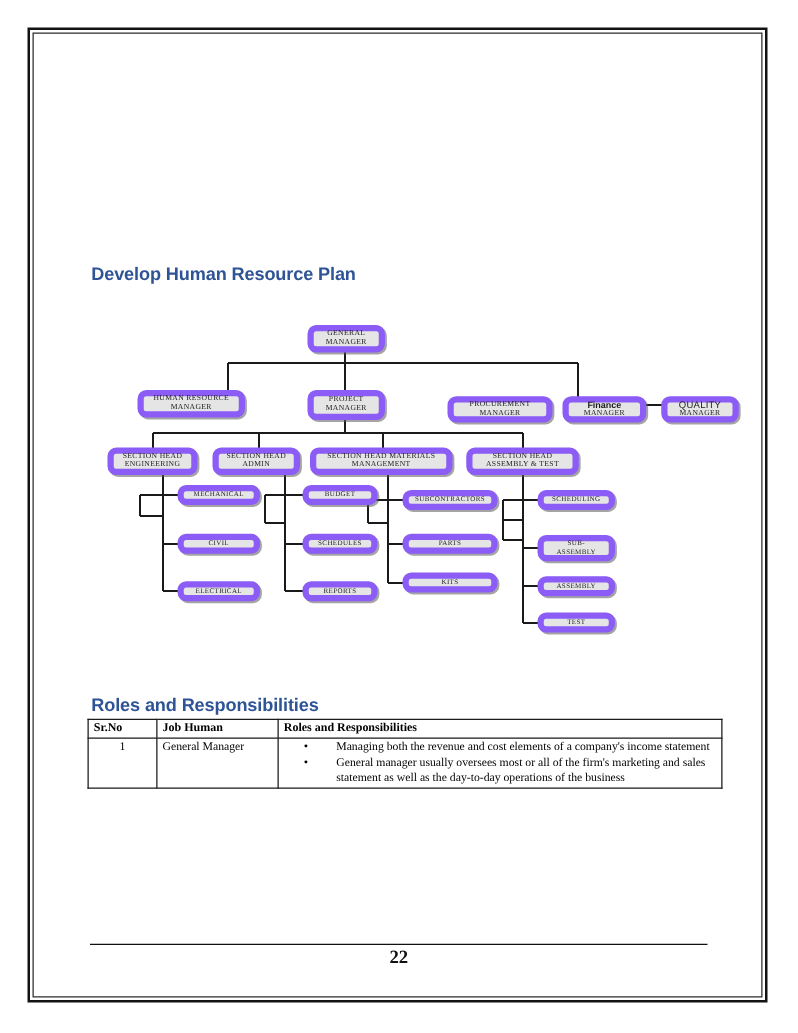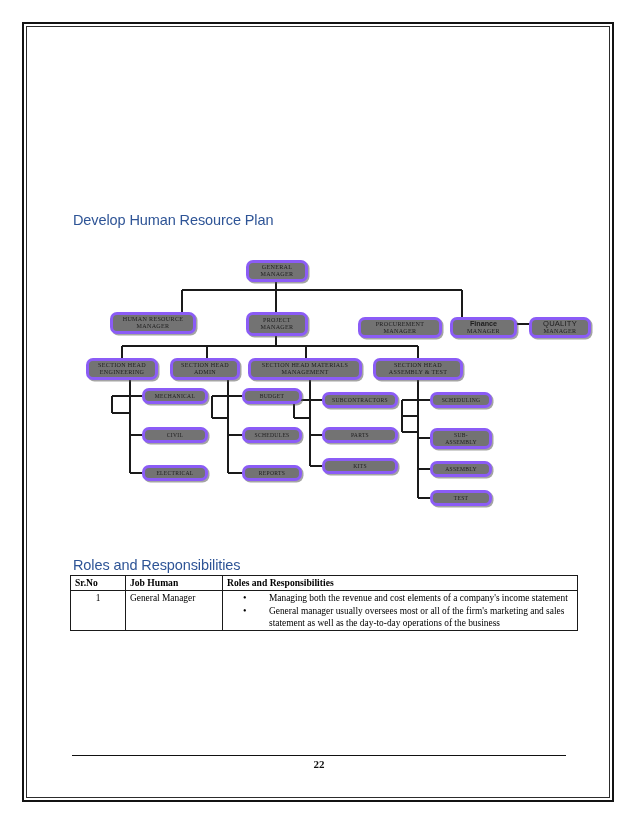--- a/index.html
+++ b/index.html
@@ -7,30 +7,30 @@
        font-family:"Liberation Serif",serif;-webkit-font-smoothing:antialiased;}
 
   
   #page-border{position:absolute;left:22px;top:22px;width:592px;height:780px;
                border:2px solid #131313;box-sizing:border-box;}
   #page-border-inner{position:absolute;left:26px;top:26px;width:584px;height:772px;
                border:1px solid #2c2c2c;box-sizing:border-box;}
 
   
   .doc-heading{position:absolute;color:#2e5496;font-family:"Liberation Sans",sans-serif;
-               font-weight:normal;letter-spacing:-.1px;}
+               font-weight:bold;letter-spacing:-.1px;}
   #heading-hr-plan{left:73px;top:212px;font-size:14.5px;}
   #heading-roles{left:73px;top:557px;font-size:14.5px;}
 
   
   #org-chart{position:absolute;left:70px;top:258px;width:510px;height:280px;}
   #org-chart svg{position:absolute;left:0;top:0;overflow:visible;}
 
-  .node{position:absolute;box-sizing:border-box;background:#737373;
-        border:3px solid #8b5cf6;border-radius:7px;
+  .node{position:absolute;box-sizing:border-box;background:#e5e5e5;
+        border:5px solid #8b5cf6;border-radius:7px;
         box-shadow:1.5px 1.5px 0 rgba(90,90,90,.55);
         display:flex;align-items:center;justify-content:center;text-align:center;
         color:#1d1d1d;font-family:"Liberation Serif",serif;line-height:1.12;
         padding:1px 2px;}
   .node span{display:block;}
   .n-md{font-size:6.1px;letter-spacing:.3px;}
   .n-sm{font-size:5.6px;letter-spacing:.3px;}
   .sans-bold{font-family:"Liberation Sans",sans-serif;font-weight:bold;
              font-size:7.2px;letter-spacing:0;}
   .sans-light{font-family:"Liberation Sans",sans-serif;font-size:7.6px;letter-spacing:.2px;text-align:center;}
@@ -47,21 +47,21 @@
   .cell-center{text-align:center;}
   .resp-list{margin:0;padding:0;list-style:none;}
   .resp-list li{position:relative;padding-left:42px;margin:0 0 0 0;}
   .resp-list li .bullet{position:absolute;left:16px;top:-1px;font-size:10px;line-height:1.3;}
 
   
   #footer-rule{position:absolute;left:72px;top:755px;width:494px;height:0;
                border-top:1.6px solid #111;}
   #page-number{position:absolute;left:0;top:758px;width:638px;text-align:center;
                font-family:"Liberation Serif",serif;font-weight:bold;
-               font-size:11px;color:#111;}
+               font-size:15px;color:#111;}
 </style>
 </head>
 <body>
 
 <div id="page-border"></div>
 <div id="page-border-inner"></div>
 
 <div class="doc-heading" id="heading-hr-plan">Develop Human Resource Plan</div>
 
 <div id="org-chart">

